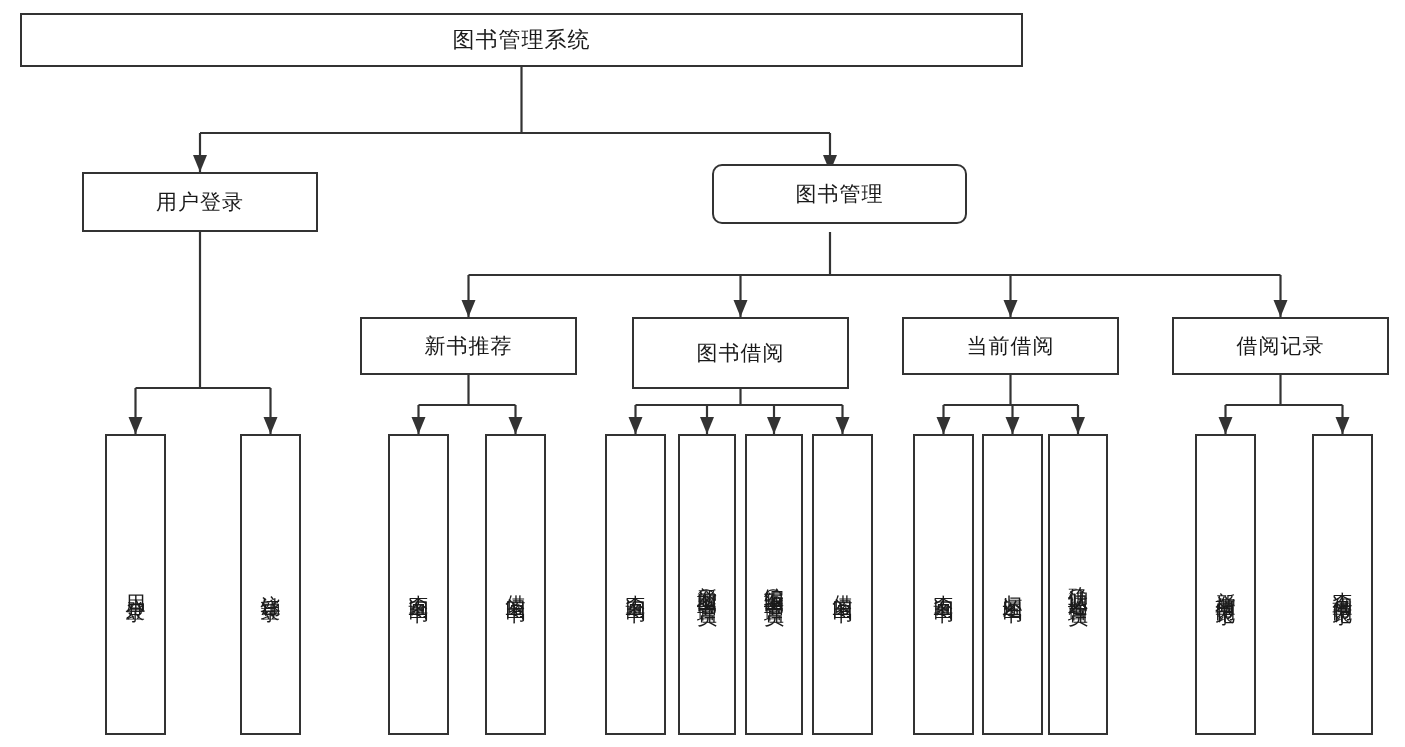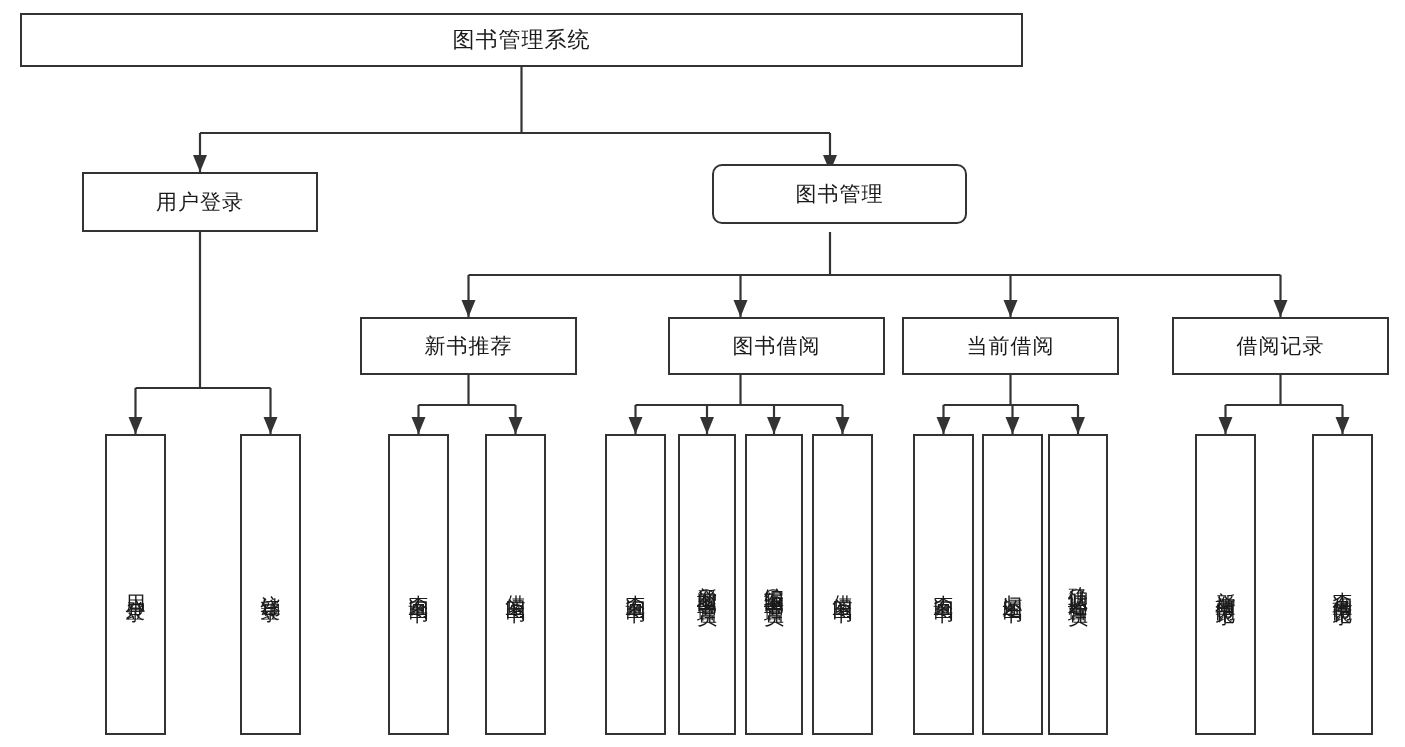--- a/index.html
+++ b/index.html
@@ -140,21 +140,21 @@
       </div>
       <div class="node horiz" style="left: 82px; top: 172px; width: 236px; height: 60px;">
         <span class="label">用户登录</span>
       </div>
       <div class="node horiz" style="left: 712px; top: 164px; width: 255px; height: 60px; border-radius: 10px;">
         <span class="label">图书管理</span>
       </div>
       <div class="node horiz" style="left: 360px; top: 317px; width: 217px; height: 58px;">
         <span class="label">新书推荐</span>
       </div>
-      <div class="node horiz" style="left: 632px; top: 317px; width: 217px; height: 58px; margin-left: 36px;">
+      <div class="node horiz" style="left: 632px; top: 317px; width: 217px; height: 72px;">
         <span class="label">图书借阅</span>
       </div>
       <div class="node horiz" style="left: 902px; top: 317px; width: 217px; height: 58px;">
         <span class="label">当前借阅</span>
       </div>
       <div class="node horiz" style="left: 1172px; top: 317px; width: 217px; height: 58px; text-align: right;">
         <span class="label">借阅记录</span>
       </div>
       <div class="node vert" style="left: 105px; top: 434px; width: 61px; height: 301px;">
         <span class="label">用户登录</span>

